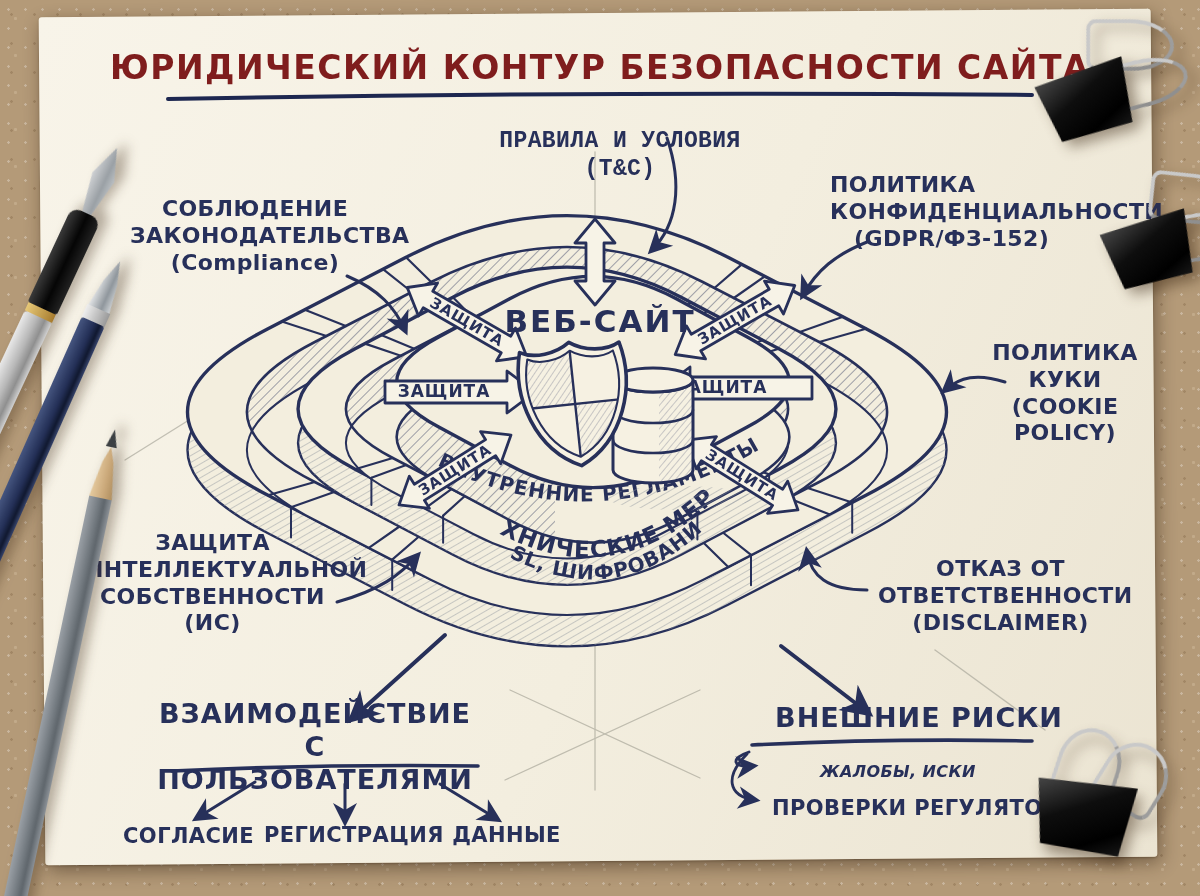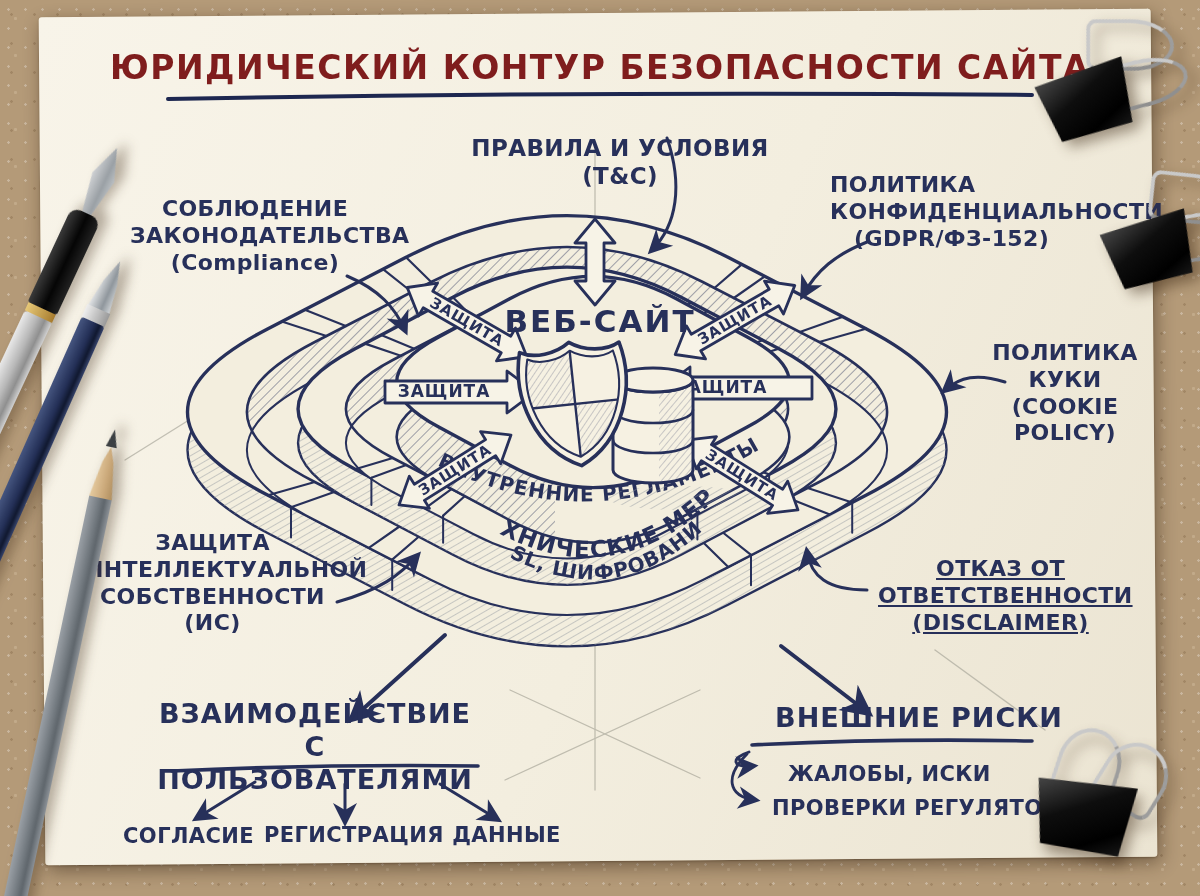--- a/index.html
+++ b/index.html
@@ -261,21 +261,21 @@
     <path d="M385,694 L442,729" stroke-width="3" marker-end="url(#ah)"></path>
   </g>
 
   <g stroke="#27305a" fill="none">
     <path d="M697,655 Q837,648 977,651" stroke-width="3.6"></path>
     <path d="M694,662 C676,668 676,678 698,676" stroke-width="2.8" marker-end="url(#ah)"></path>
     <path d="M692,664 C670,686 672,706 700,710" stroke-width="2.8" marker-end="url(#ah)"></path>
   </g>
 </svg>
 
-<div class="lbl c" style="left:440px;top:134px;width:360px;font-size:23px;">
+<div class="lbl c" style="left:440px;top:127px;width:360px;font-size:23px;font-family:Liberation Mono, monospace;">
   <div>ПРАВИЛА И УСЛОВИЯ</div>
   <div>(T&amp;C)</div>
 </div>
 <div class="lbl c" style="left:130px;top:196px;width:250px;font-size:22px;text-align:center;">
   <div>СОБЛЮДЕНИЕ</div>
   <div>ЗАКОНОДАТЕЛЬСТВА</div>
   <div>(Compliance)</div>
 </div>
 <div class="lbl" style="left:830px;top:172px;width:300px;font-size:22px;">
   <div>ПОЛИТИКА</div>
@@ -287,36 +287,36 @@
   <div>КУКИ</div>
   <div>(COOKIE</div>
   <div>POLICY)</div>
 </div>
 <div class="lbl c" style="left:85px;top:530px;width:255px;font-size:22px;">
   <div>ЗАЩИТА</div>
   <div>ИНТЕЛЛЕКТУАЛЬНОЙ</div>
   <div>СОБСТВЕННОСТИ</div>
   <div>(ИС)</div>
 </div>
-<div class="lbl c" style="left:878px;top:556px;width:245px;font-size:22px;text-decoration:underline;">
+<div class="lbl c" style="left:878px;top:556px;width:245px;font-size:22px;">
   <div>ОТКАЗ ОТ</div>
   <div>ОТВЕТСТВЕННОСТИ</div>
   <div>(DISCLAIMER)</div>
 </div>
 
 <div class="lbl c" style="left:150px;top:698px;width:330px;font-size:27px;letter-spacing:1px;">
   <div>ВЗАИМОДЕЙСТВИЕ</div>
   <div>С ПОЛЬЗОВАТЕЛЯМИ</div>
 </div>
 <div class="lbl c" style="left:116px;top:824px;width:145px;font-size:21px;text-align:center;">СОГЛАСИЕ</div>
 <div class="lbl c" style="left:264px;top:823px;width:165px;font-size:21px;">РЕГИСТРАЦИЯ</div>
 <div class="lbl c" style="left:434px;top:823px;width:145px;font-size:21px;">ДАННЫЕ</div>
 
 <div class="lbl c" style="left:764px;top:702px;width:310px;font-size:27px;letter-spacing:1px;">ВНЕШНИЕ РИСКИ</div>
-<div class="lbl" style="left:788px;top:762px;font-size:21px;">ЖАЛОБЫ, ИСКИ</div>
+<div class="lbl" style="left:820px;top:762px;font-size:16px;font-style:italic;">ЖАЛОБЫ, ИСКИ</div>
 <div class="lbl" style="left:772px;top:796px;font-size:21px;">ПРОВЕРКИ РЕГУЛЯТОРОВ</div>
 
 <div class="pen pen1">
   <div class="barrel"></div>
   <div class="ring"></div>
   <div class="grip"></div>
   <div class="nib"></div>
 </div>
 <div class="pen pen2">
   <div class="barrel"></div>

